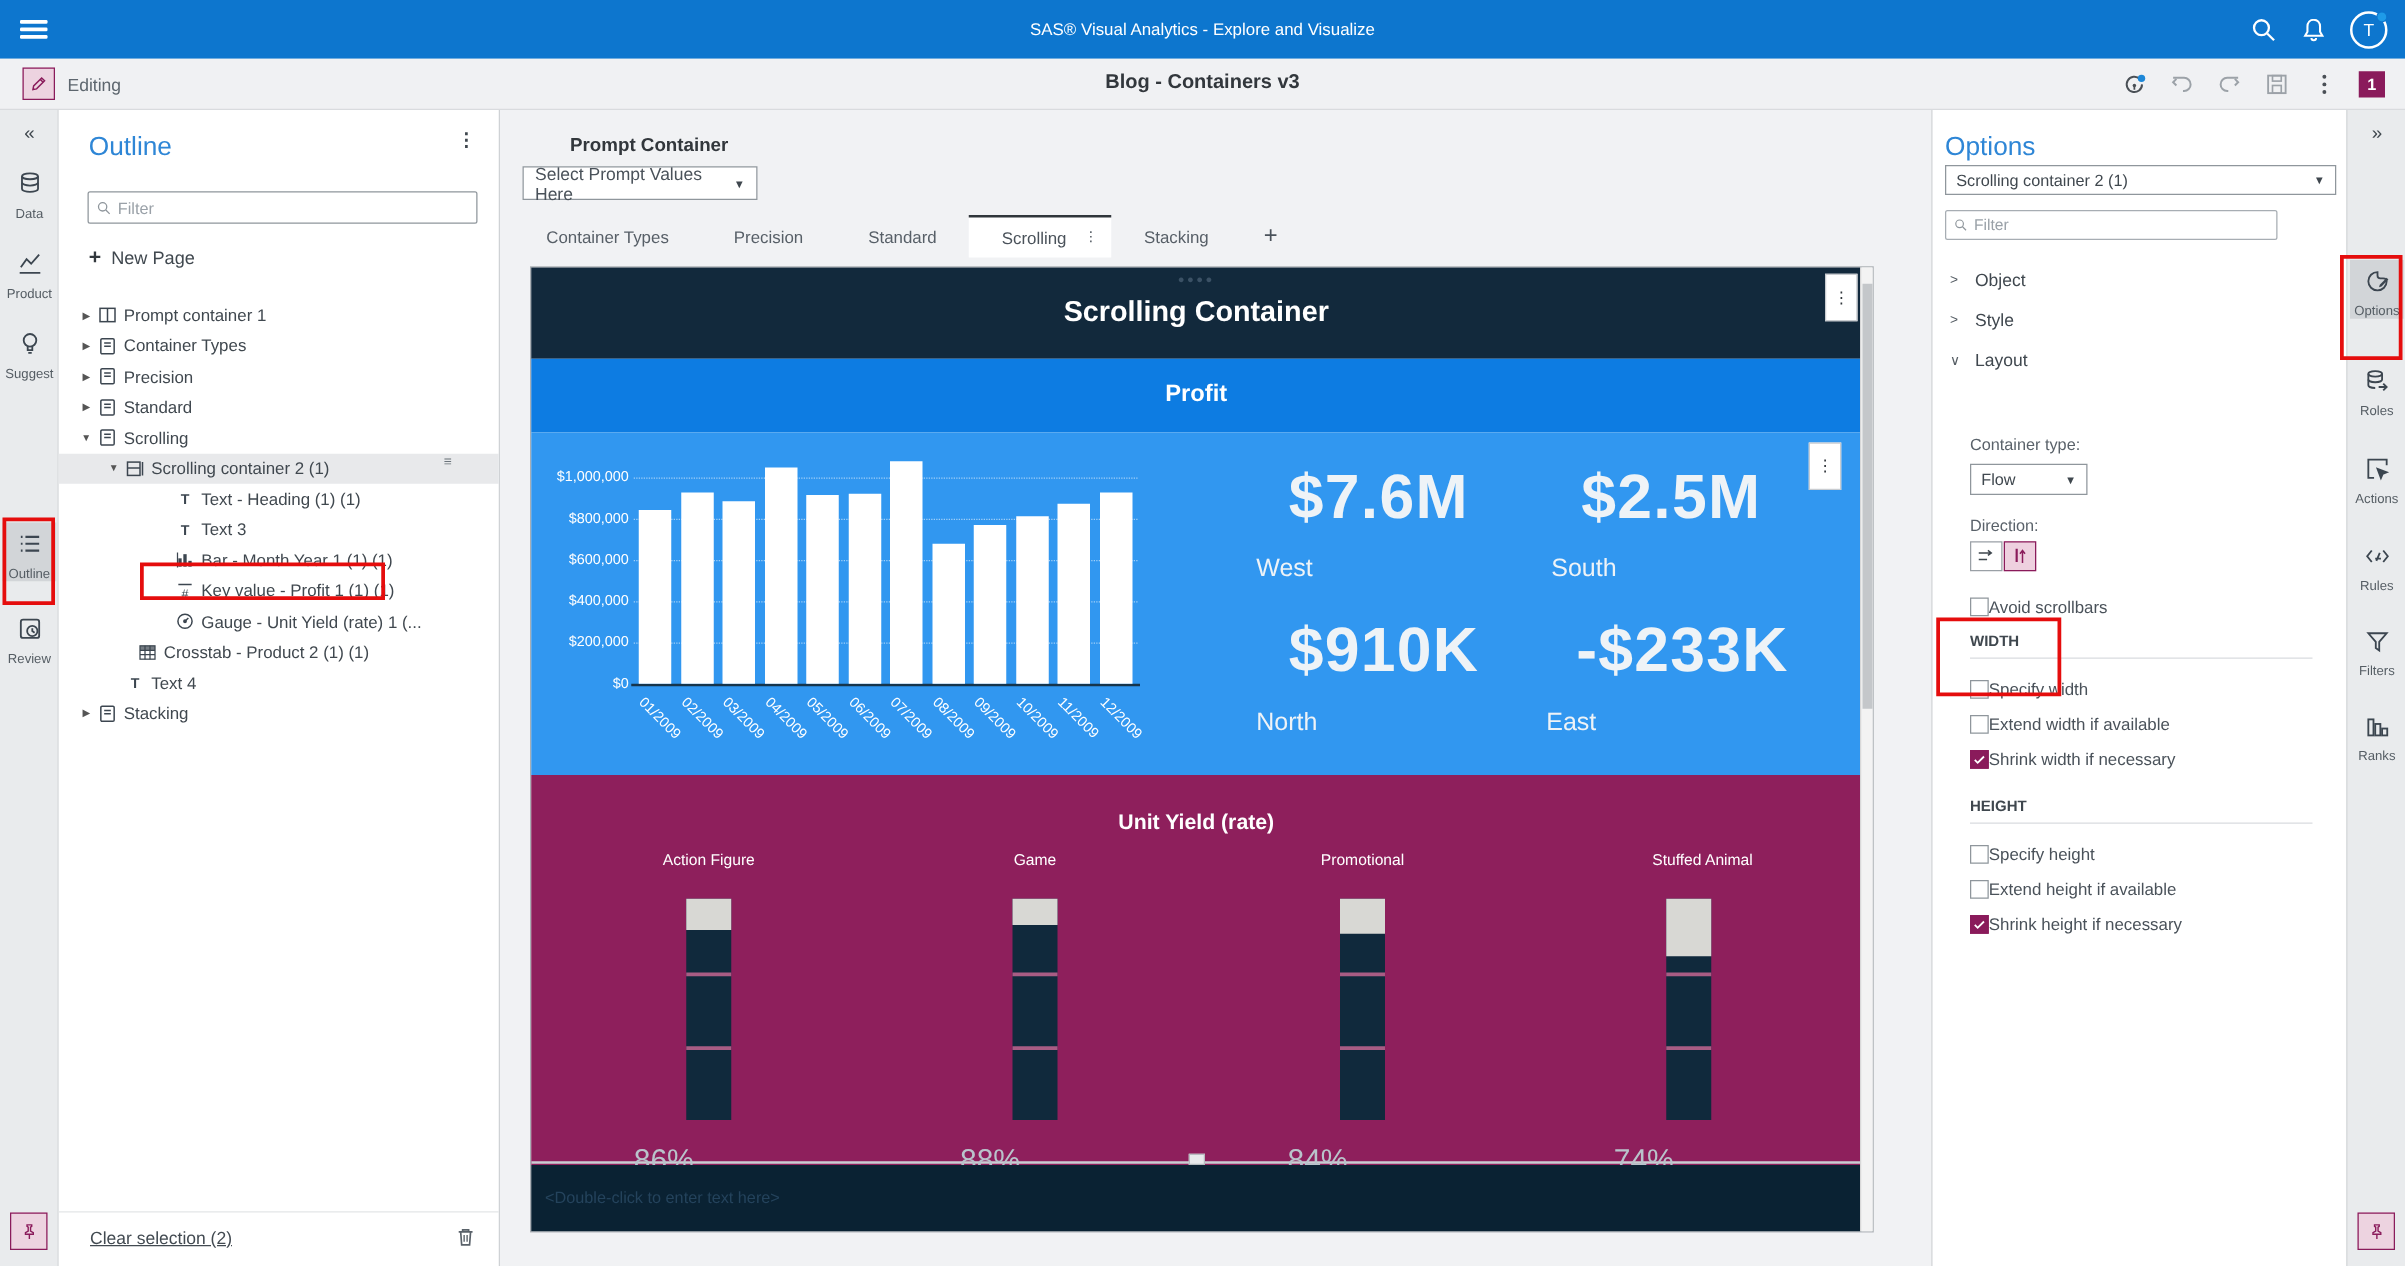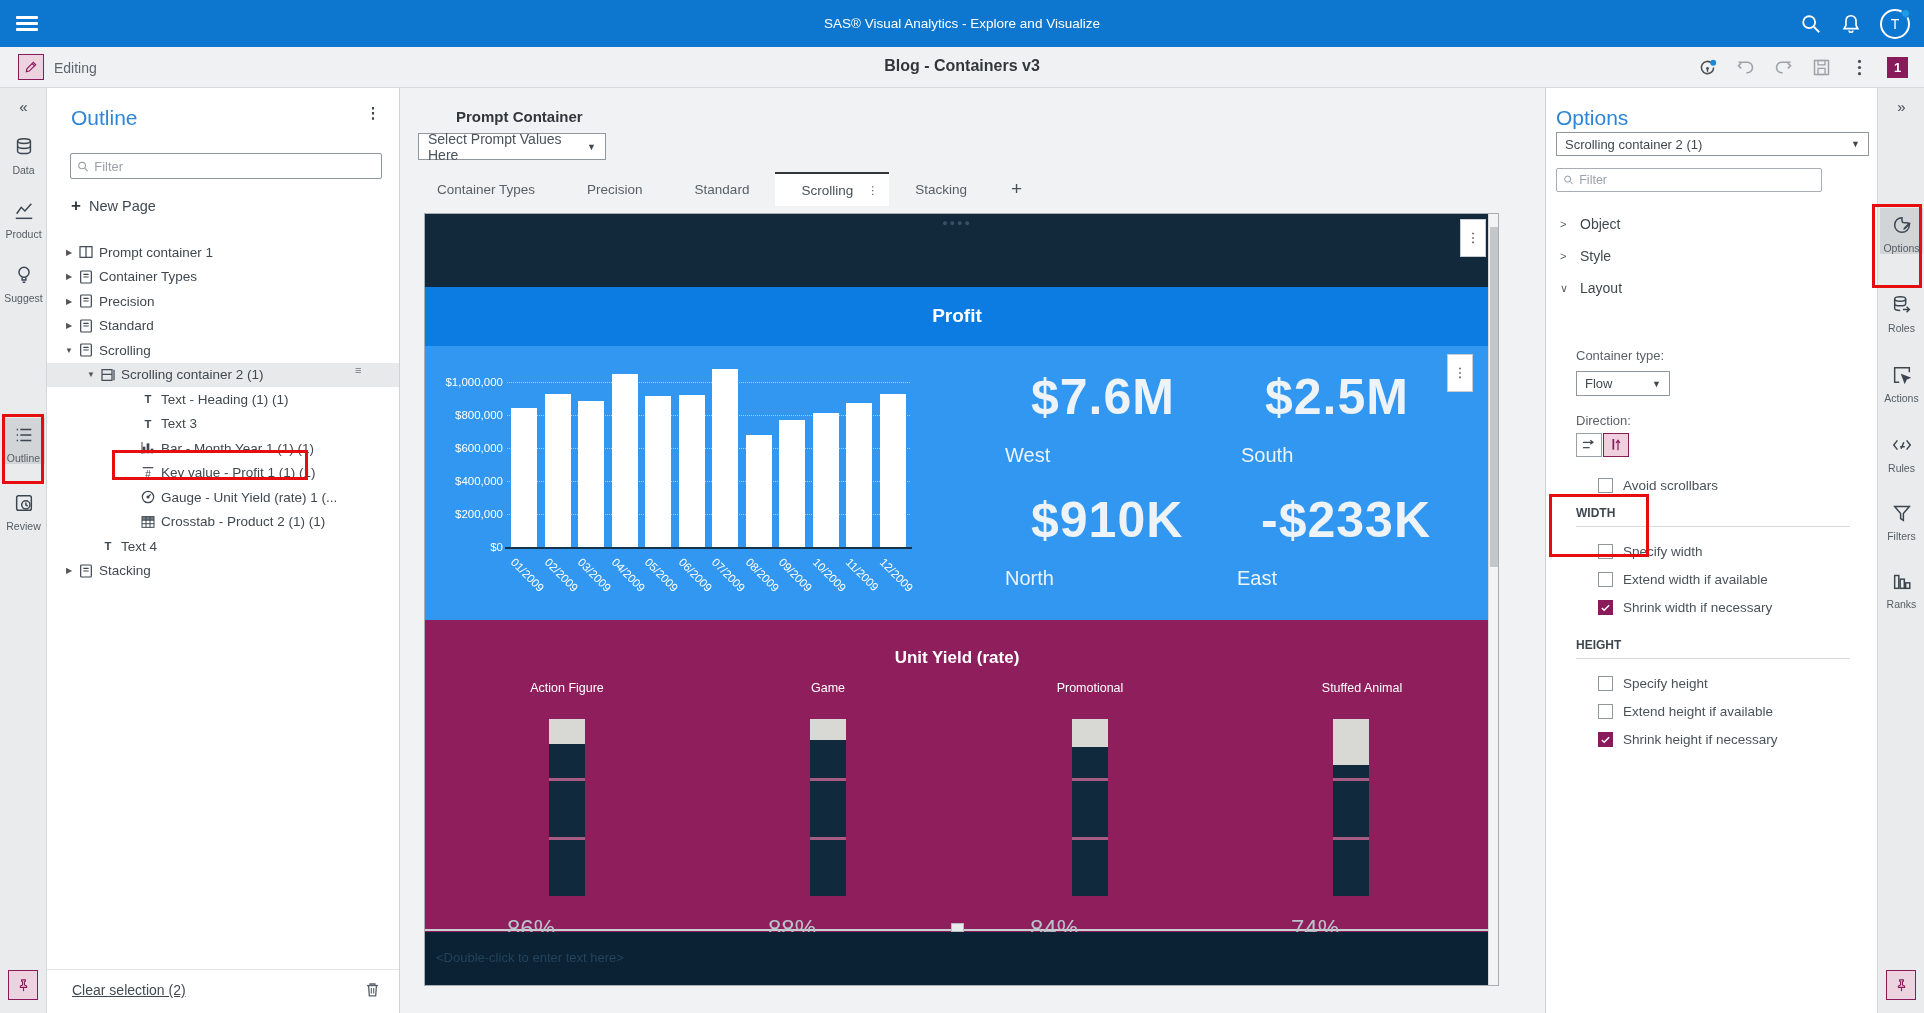--- a/index.html
+++ b/index.html
@@ -144,21 +144,21 @@
     font-size:14px; color:#40484f; cursor:pointer; }
   .opt-chevron { font-size:11px; color:#555d64; width:10px; }
   .opt-body { position:absolute; left:0; top:252px; right:0; font-size:13px; color:#4a525a; }
   .opt-label { position:absolute; left:30px; color:#5a626a; font-size:13px; }
   .flow-dd { position:absolute; left:30px; top:283px; width:94px; height:25px; border:1px solid #8f969c;
     display:flex; align-items:center; justify-content:space-between; padding:0 8px; font-size:13px;
     color:#40484f; cursor:pointer; }
   .dir-btn { position:absolute; top:345px; width:26px; height:24px; border:1px solid #9aa0a6;
     background:#fff; display:flex; align-items:center; justify-content:center; cursor:pointer; }
   .dir-btn.selected { background:#eed0df; border:1px solid #8a1b5b; }
-  .chk-row { position:absolute; left:30px; display:flex; align-items:flex-start; gap:10px; cursor:pointer;margin-left:22px; }
+  .chk-row { position:absolute; left:30px; display:flex; align-items:flex-start; gap:0; cursor:pointer; }
   .chk { width:15px; height:15px; border:1px solid #8f969c; background:#fff; flex:0 0 auto;
     display:flex; align-items:center; justify-content:center; }
   .chk.checked { background:#8a1b5b; border-color:#8a1b5b; }
   .chk-label { font-size:13.5px; color:#4a525a; }
   .grp-header { position:absolute; left:30px; font-size:12px; font-weight:bold; color:#3f474e; }
   .grp-rule { position:absolute; left:30px; width:274px; border-top:1px solid #d9dcdf; }
 
   
   .annot { position:absolute; border:3px solid #e50d0d; z-index:60; pointer-events:none; }
 
@@ -422,21 +422,21 @@
             <svg viewBox="0 0 24 24" width="16" height="16">
               <g fill="none" stroke="#3c4650" stroke-width="1.8">
                 <circle cx="12" cy="12" r="8.5"></circle>
                 <path d="M12 12l4-4"></path>
                 <circle cx="12" cy="12" r="1.4" fill="#3c4650"></circle>
               </g>
             </svg>
           </span>
           <span class="tw">Gauge - Unit Yield (rate) 1 (...</span>
         </div>
-        <div class="tree-row" style="padding-left: 78px;">
+        <div class="tree-row" style="padding-left: 48px;">
           <span class="tw expander"></span>
           <span class="tw titem-icon">
             <svg viewBox="0 0 24 24" width="16" height="16">
               <g stroke="#3c4650" stroke-width="1.5" fill="none">
                 <rect x="3" y="4" width="18" height="16"></rect>
                 <path d="M3 9.3h18M3 14.6h18M9 4v16M15 4v16"></path>
               </g>
               <rect x="3" y="4" width="18" height="5.3" fill="#3c4650" opacity=".7"></rect>
             </svg>
           </span>
@@ -501,20 +501,21 @@
           <span>Stacking</span>
         </div>
         <div class="tab-add">+</div>
       </div>
 
     <section class="sc">
       <div class="sc-content">
 
         <div class="sec-header">
           <div class="drag-dots">●●●●</div>
+          <div class="sc-title">Scrolling Container</div>
           <div class="obj-kebab" style="right:3px; top:5px;">⋮</div>
         </div>
 
         <div class="sec-profit">
           <div class="band-title">Profit</div>
         </div>
 
         <div class="sec-chart" id="chart-section">
           <div class="baseline"></div>
           <div class="obj-kebab" style="right:16px; top:8px;">⋮</div>

